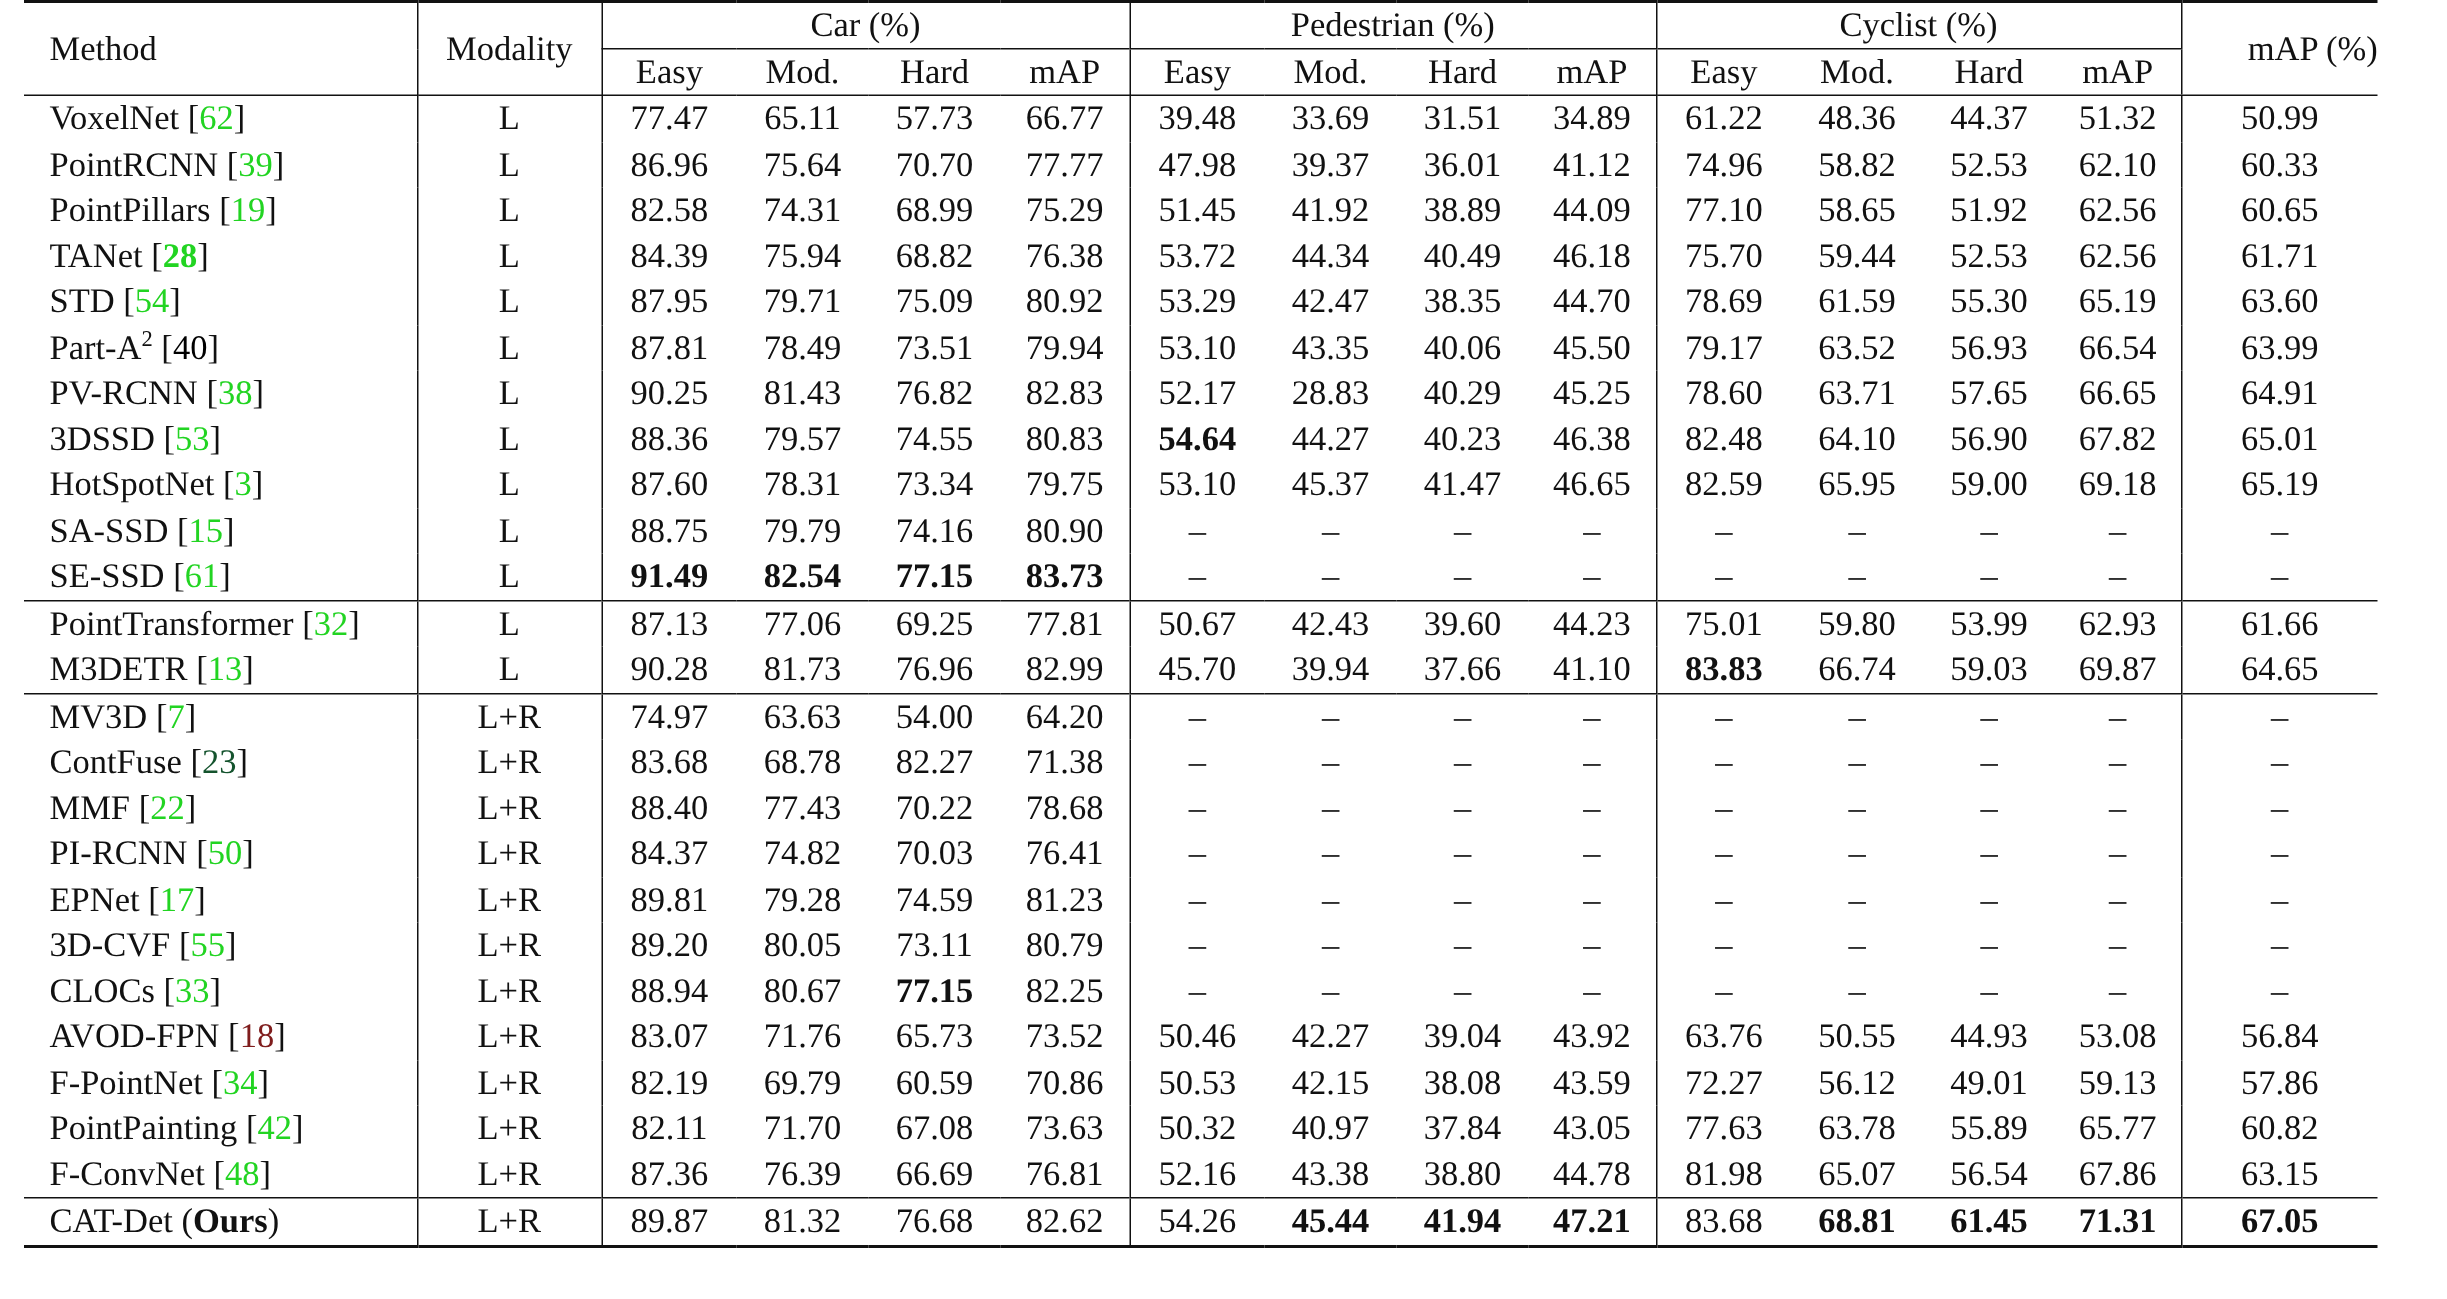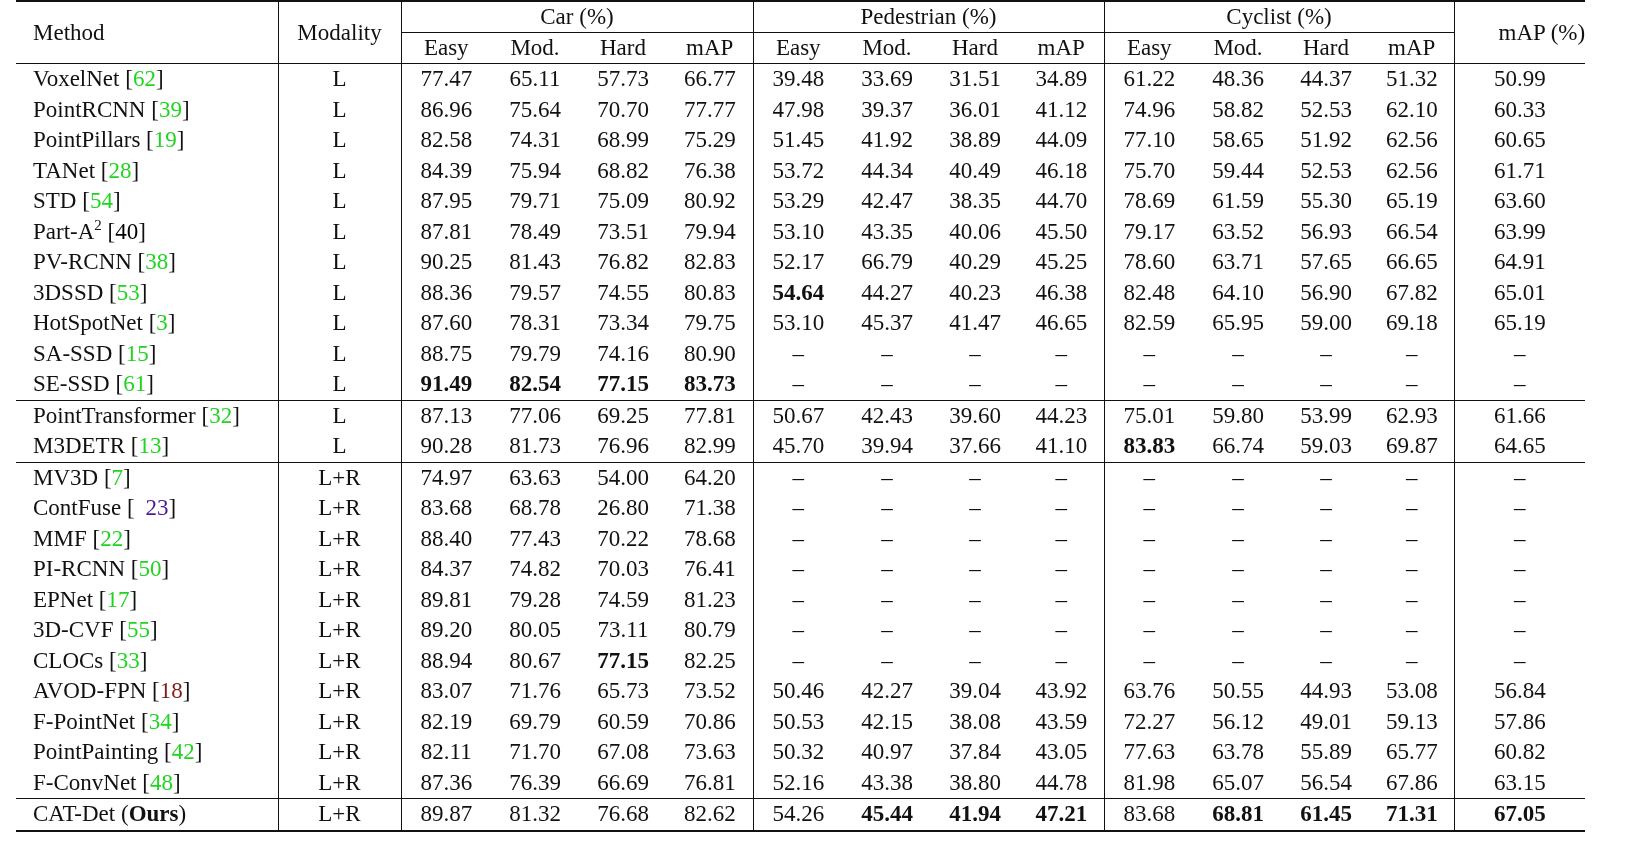--- a/index.html
+++ b/index.html
@@ -117,21 +117,21 @@
         <td><span>41.92</span></td>
         <td><span>38.89</span></td>
         <td class="vr"><span>44.09</span></td>
         <td><span>77.10</span></td>
         <td><span>58.65</span></td>
         <td><span>51.92</span></td>
         <td class="vr"><span>62.56</span></td>
         <td><span>60.65</span></td>
       </tr>
       <tr>
-        <td class="method vr"><span>TANet</span> [<a class="cite" style="color: rgb(34, 212, 34);">28</a>]</td>
+        <td class="method vr"><span>TANet</span> [<a class="cite" style="color: rgb(34, 212, 34); font-weight: bold;">28</a>]</td>
         <td class="vr"><span>L</span></td>
         <td><span>84.39</span></td>
         <td><span>75.94</span></td>
         <td><span>68.82</span></td>
         <td class="vr"><span>76.38</span></td>
         <td><span>53.72</span></td>
         <td><span>44.34</span></td>
         <td><span>40.49</span></td>
         <td class="vr"><span>46.18</span></td>
         <td><span>75.70</span></td>
@@ -175,21 +175,21 @@
         <td><span>63.99</span></td>
       </tr>
       <tr>
         <td class="method vr"><span>PV-RCNN</span> [<a class="cite" style="color: rgb(34, 212, 34);">38</a>]</td>
         <td class="vr"><span>L</span></td>
         <td><span>90.25</span></td>
         <td><span>81.43</span></td>
         <td><span>76.82</span></td>
         <td class="vr"><span>82.83</span></td>
         <td><span>52.17</span></td>
-        <td><span>66.79</span></td>
+        <td><span>28.83</span></td>
         <td><span>40.29</span></td>
         <td class="vr"><span>45.25</span></td>
         <td><span>78.60</span></td>
         <td><span>63.71</span></td>
         <td><span>57.65</span></td>
         <td class="vr"><span>66.65</span></td>
         <td><span>64.91</span></td>
       </tr>
       <tr>
         <td class="method vr"><span>3DSSD</span> [<a class="cite" style="color: rgb(34, 212, 34);">53</a>]</td>
@@ -304,25 +304,25 @@
         <td><span>–</span></td>
         <td><span>–</span></td>
         <td class="vr"><span>–</span></td>
         <td><span>–</span></td>
         <td><span>–</span></td>
         <td><span>–</span></td>
         <td class="vr"><span>–</span></td>
         <td><span>–</span></td>
       </tr>
       <tr>
-        <td class="method vr"><span>ContFuse</span> [<a class="cite" style="color: #4c1d95; margin-left: 11px;">23</a>]</td>
+        <td class="method vr"><span>ContFuse</span> [<a class="cite" style="color: #14532d;">23</a>]</td>
         <td class="vr"><span>L+R</span></td>
         <td><span>83.68</span></td>
         <td><span>68.78</span></td>
-        <td><span>26.80</span></td>
+        <td><span>82.27</span></td>
         <td class="vr"><span>71.38</span></td>
         <td><span>–</span></td>
         <td><span>–</span></td>
         <td><span>–</span></td>
         <td class="vr"><span>–</span></td>
         <td><span>–</span></td>
         <td><span>–</span></td>
         <td><span>–</span></td>
         <td class="vr"><span>–</span></td>
         <td><span>–</span></td>

